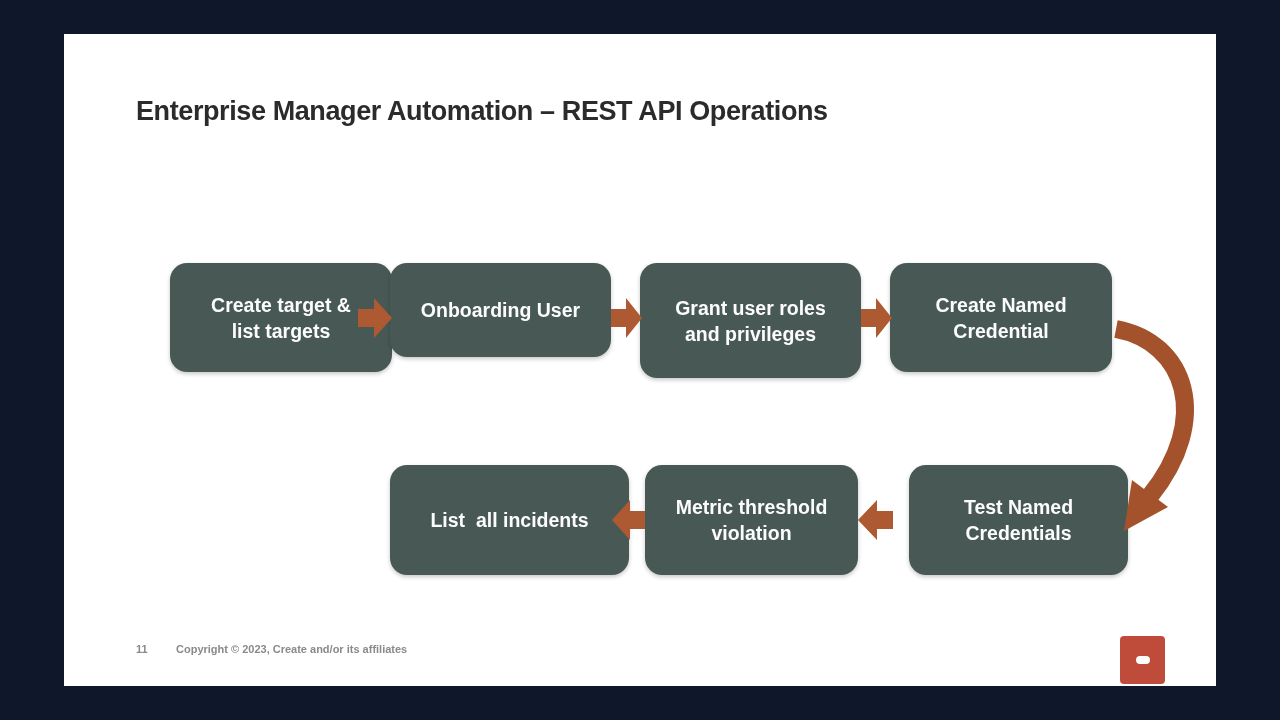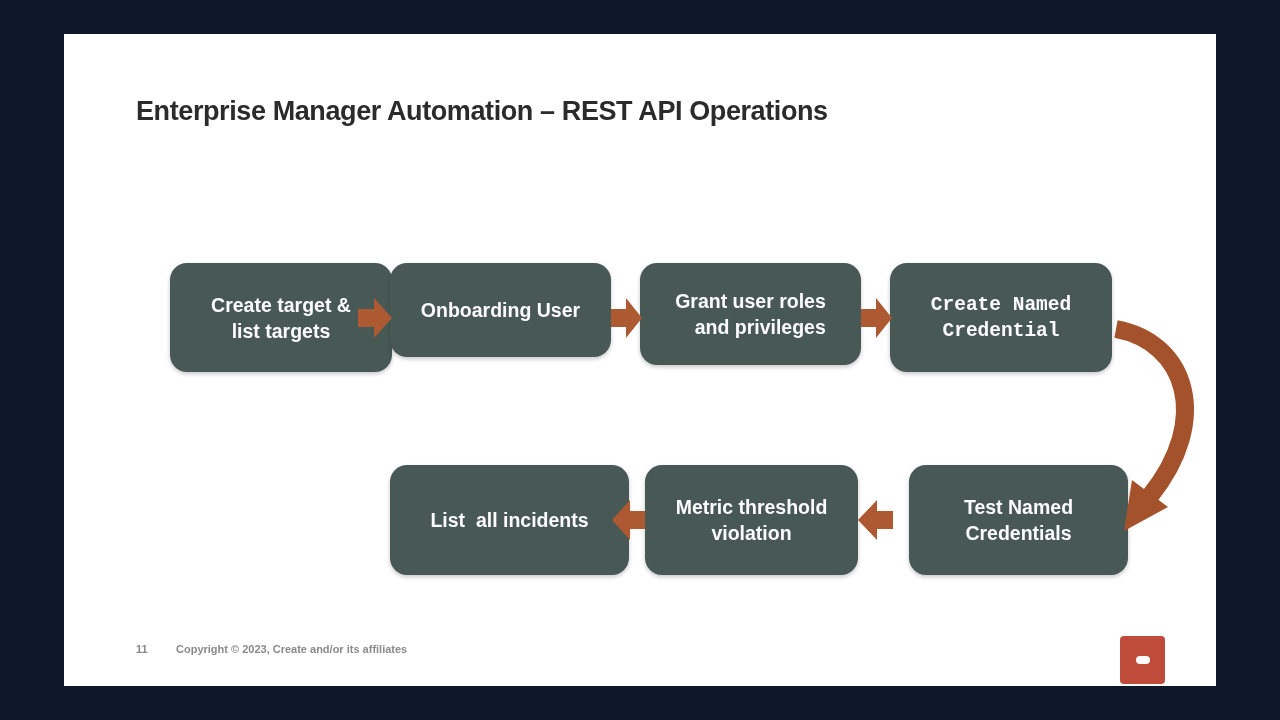--- a/index.html
+++ b/index.html
@@ -53,22 +53,22 @@
   .flow-box .label {
     color: #fcfcfc;
     font-size: 19.5px;
     font-weight: 700;
     line-height: 26px;
     white-space: pre-wrap;
   }
   
   .pos-b1 { left: 72px;  top: 229px; width: 222px; height: 109px; margin-left: 34px; }
   .pos-b2 { left: 326px; top: 229px; width: 221px; height: 94px; }
-  .pos-b3 { left: 576px; top: 229px; width: 221px; height: 102px; text-align: right; }
-  .pos-b4 { left: 826px; top: 229px; width: 222px; height: 109px; font-family: Liberation Mono, monospace; }
+  .pos-b3 { left: 576px; top: 229px; width: 221px; height: 115px; }
+  .pos-b4 { left: 826px; top: 229px; width: 222px; height: 109px; }
   
   .pos-b5 { left: 326px; top: 431px; width: 239px; height: 110px; }
   .pos-b6 { left: 581px; top: 431px; width: 213px; height: 110px; }
   .pos-b7 { left: 829px; top: 431px; width: 219px; height: 110px; margin-left: 16px; }
 
   .arrow-layer {
     position: absolute;
     left: 0; top: 0;
     width: 1152px; height: 652px;
     pointer-events: none;

